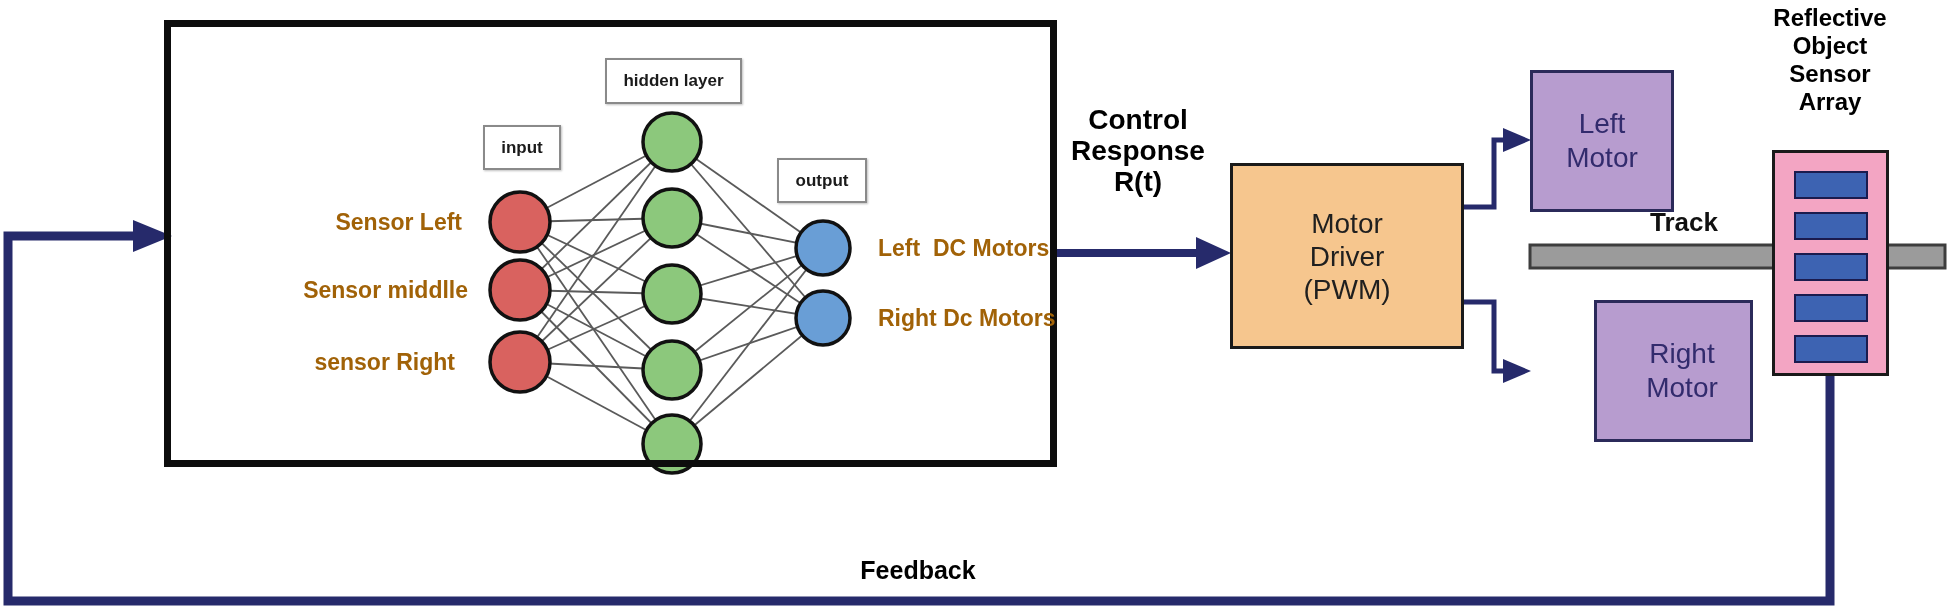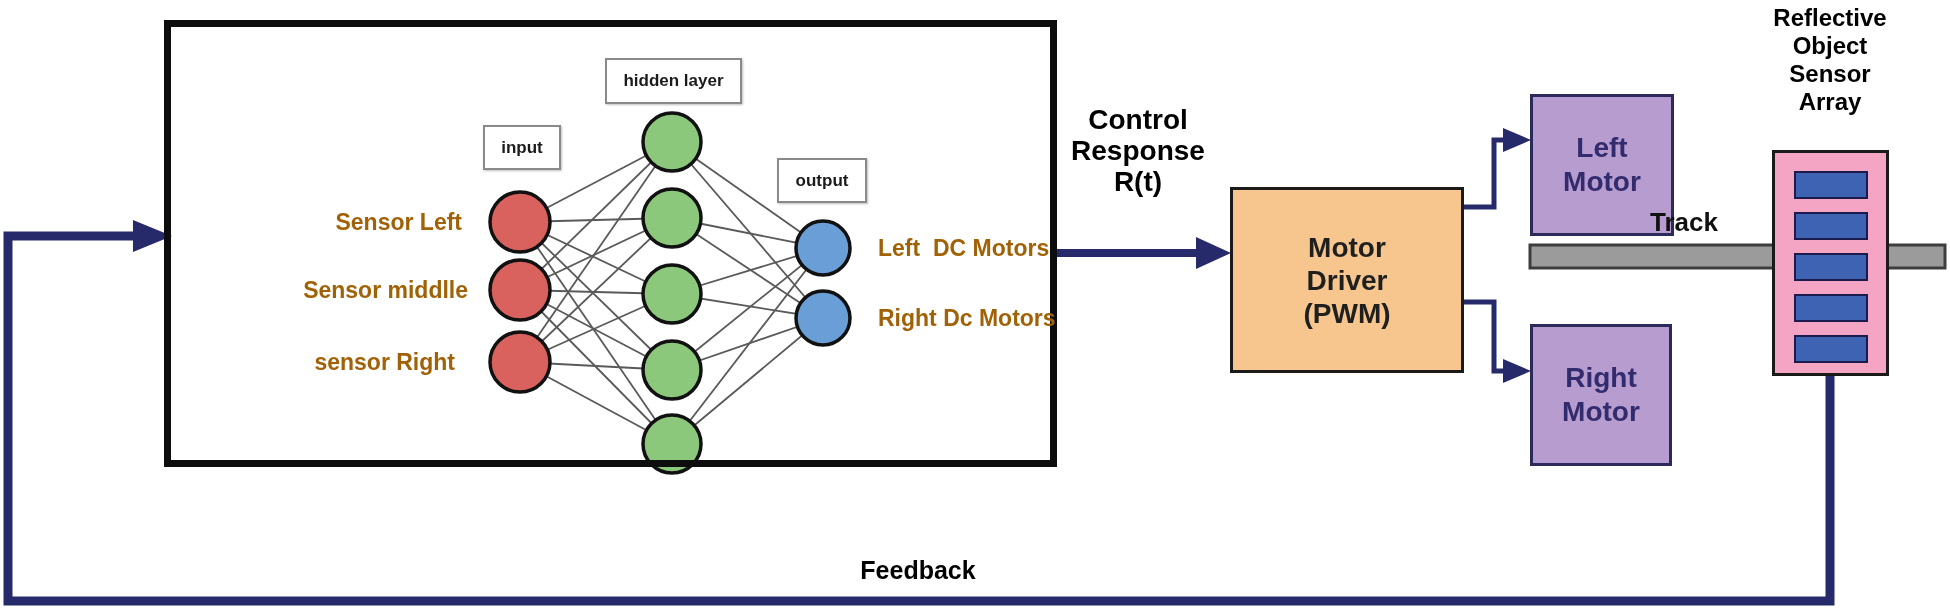--- a/index.html
+++ b/index.html
@@ -22,34 +22,33 @@
   }
   .nnlabel{
     color:#a16207;font-weight:bold;font-size:23px;line-height:30px;
   }
   .right-align{text-align:right;}
   .bluehead{
     color:#000000;font-weight:bold;text-align:center;
   }
   .blockbox{
     display:flex;align-items:center;justify-content:center;text-align:center;
-    font-weight:bold;
-    margin-top:24px;
+    font-weight:normal;
   }
   .motordriver{
     left:1230px;top:163px;width:228px;height:180px;
     background:#f6c68e;border:3px solid #1a1a1a;
     color:#1f1f1f;font-size:28px;line-height:33px;
   }
   .motor{
     background:#b79ccf;border:3px solid #2b2a5a;
     color:#322b6d;font-size:28px;line-height:34px;
   }
   .leftmotor{left:1530px;top:70px;width:138px;height:136px;}
-  .rightmotor{left:1530px;top:300px;width:136px;height:136px;}
+  .rightmotor{left:1594px;top:300px;width:136px;height:136px;padding-left:17px;}
   .tracklabel{
     left:1650px;top:207px;width:130px;text-align:left;
     color:#111111;font-weight:bold;font-size:26px;
   }
   .sensorarray{
     left:1772px;top:150px;width:111px;height:202px;
     background:#f3a5c3;border:3px solid #1a1a1a;
     display:flex;flex-direction:column;align-items:center;
     padding-top:18px;gap:13px;
   }

